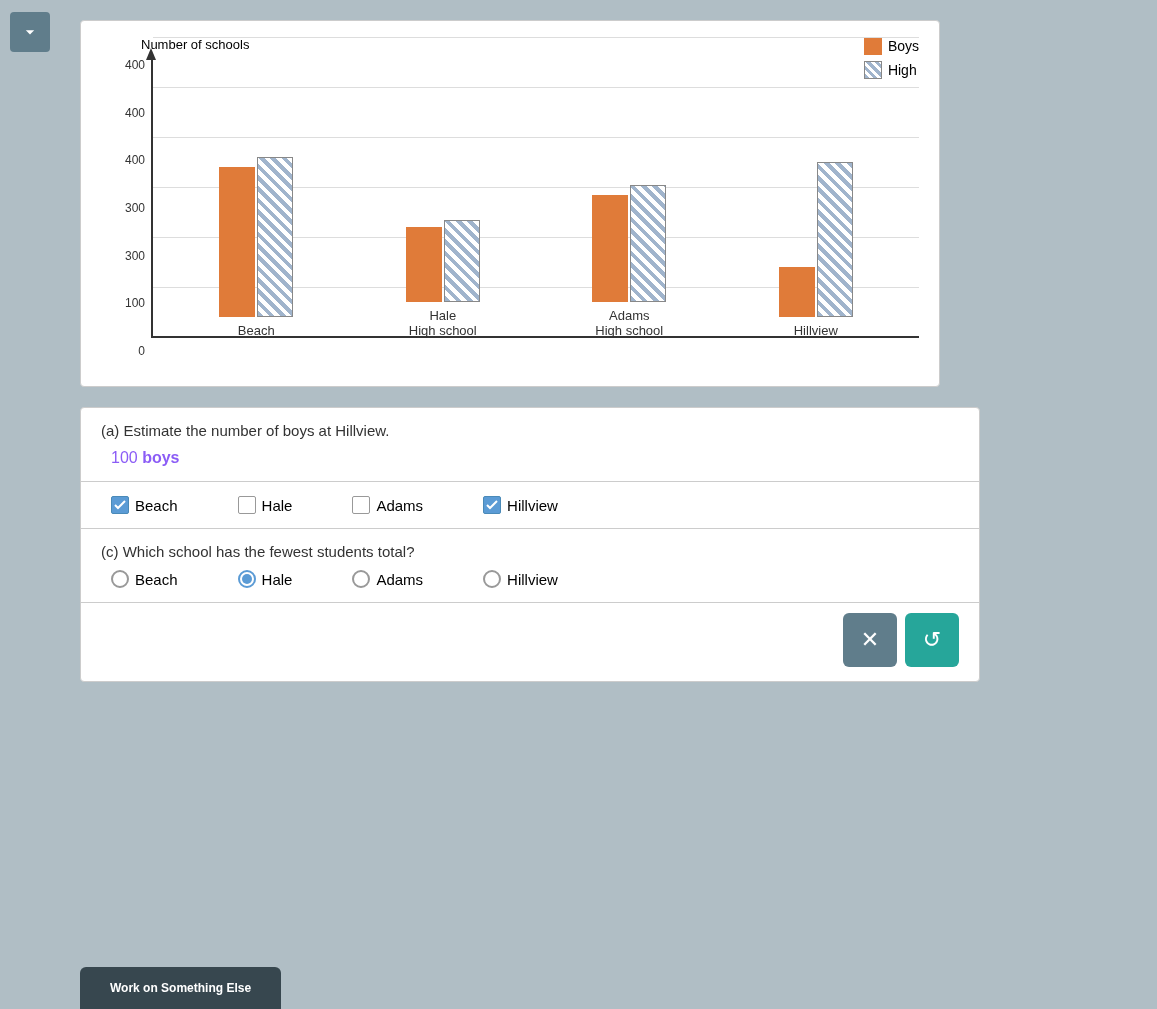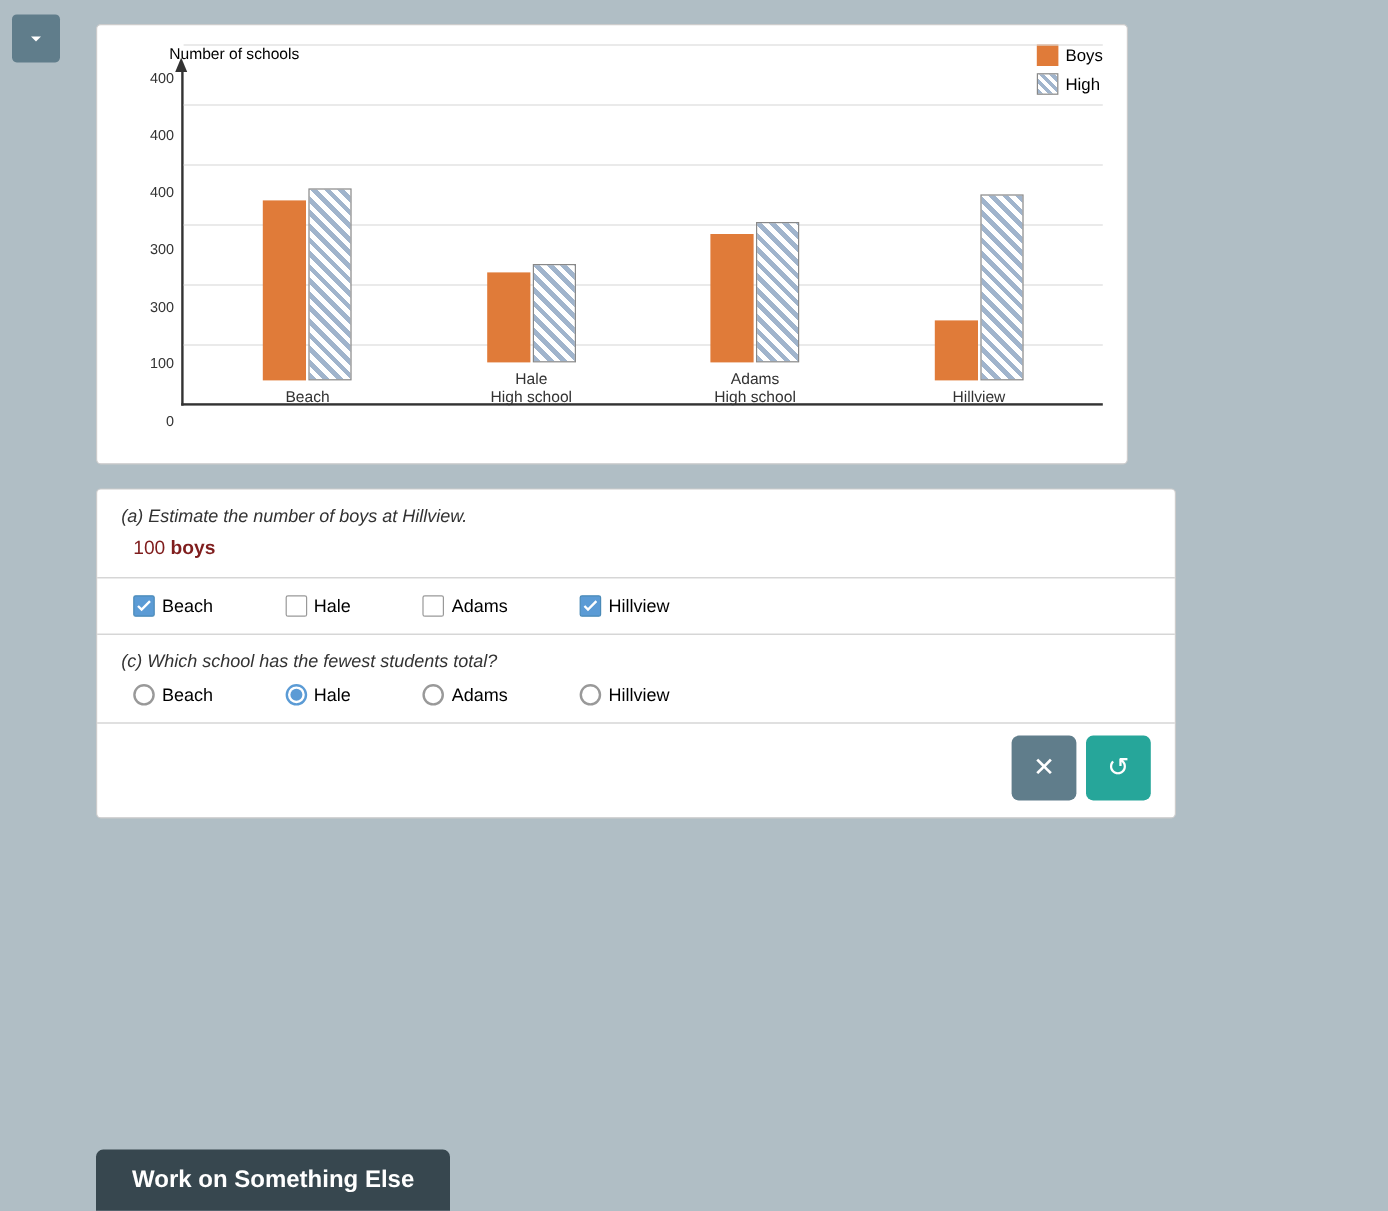--- a/index.html
+++ b/index.html
@@ -121,25 +121,24 @@
       padding: 14px 20px;
     }
     .qa-section:last-of-type {
       border-bottom: none;
     }
 
     .qa-question {
       font-size: 15px;
       color: #333;
       margin-bottom: 10px;
-      font-style: italic;
     }
     .qa-answer {
       font-size: 16px;
-      color: #7f1d1d;
+      color: #8b5cf6;
       padding-left: 10px;
     }
     .qa-answer strong {
       font-weight: bold;
     }
 
     .checkbox-row {
       display: flex;
       gap: 60px;
       padding-left: 10px;
@@ -224,21 +223,21 @@
 
     
     .work-btn {
       position: absolute;
       bottom: 0; left: 80px;
       background: #37474f;
       color: white;
       border: none;
       border-radius: 6px 6px 0 0;
       padding: 14px 30px;
-      font-size: 20px;
+      font-size: 12px;
       font-weight: bold;
       cursor: pointer;
     }
   </style>
 </head>
 <body>
 
 <button class="chevron-btn">
   <svg viewBox="0 0 24 24">
     <path d="M7 10l5 5 5-5z"></path>

